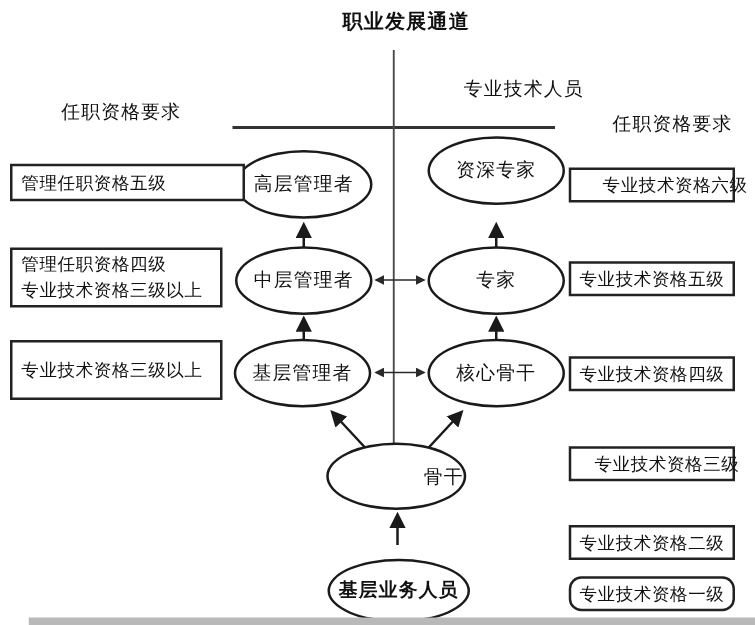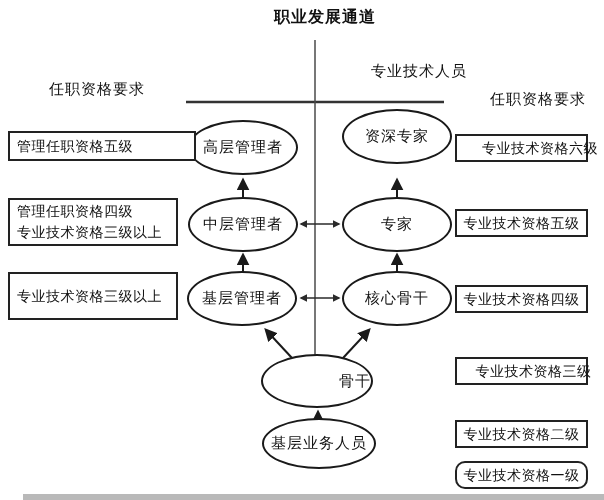--- a/index.html
+++ b/index.html
@@ -20,21 +20,21 @@
     display:flex;align-items:center;justify-content:center;
     font-size:15px;white-space:nowrap;box-sizing:border-box;letter-spacing:1px;
   }
   .n-top-l{left:188px;top:120px;width:110px;height:55px;}
   .n-mid-l{left:188px;top:197px;width:110px;height:55px;}
   .n-low-l{left:187px;top:271px;width:110px;height:55px;align-items:center;}
   .n-top-r{left:342px;top:109px;width:110px;height:55px;}
   .n-mid-r{left:342px;top:197px;width:110px;height:55px;}
   .n-low-r{left:342px;top:271px;width:110px;height:55px;}
   .n-core {left:261px;top:354px;width:112px;height:54px;justify-content:flex-end;}
-  .n-base {left:262px;top:418px;width:114px;height:51px;}
+  .n-base {left:262px;top:447px;width:114px;height:51px;font-weight:bold;}
   .qbox{
     position:absolute;border:2px solid #222;background:#fff;box-sizing:border-box;
     font-size:14px;display:flex;flex-direction:column;justify-content:center;
     line-height:1.5;white-space:nowrap;letter-spacing:0.5px;
   }
   .qbox.left{padding-left:7px;align-items:flex-start;}
   .qbox.right{align-items:center;text-align:center;}
   #lbox0{left:8px;top:131px;width:188px;height:30px;}
   #lbox1{left:8px;top:198px;width:170px;height:48px;}
   #lbox2{left:8px;top:272px;width:170px;height:48px;}

